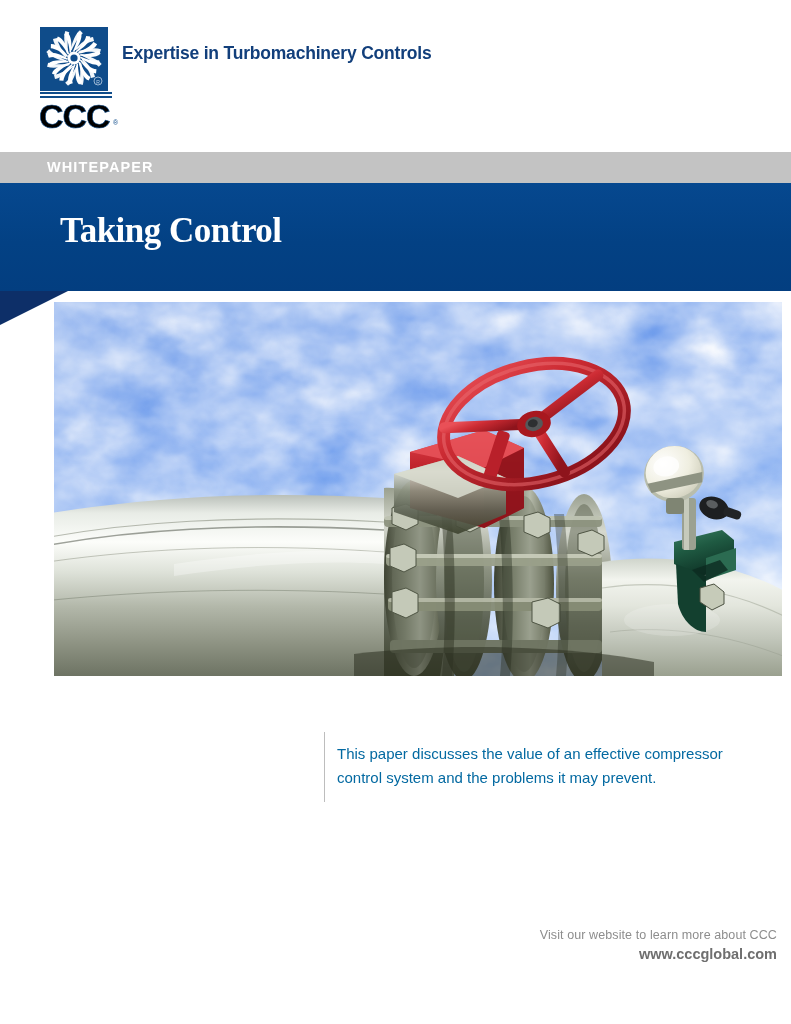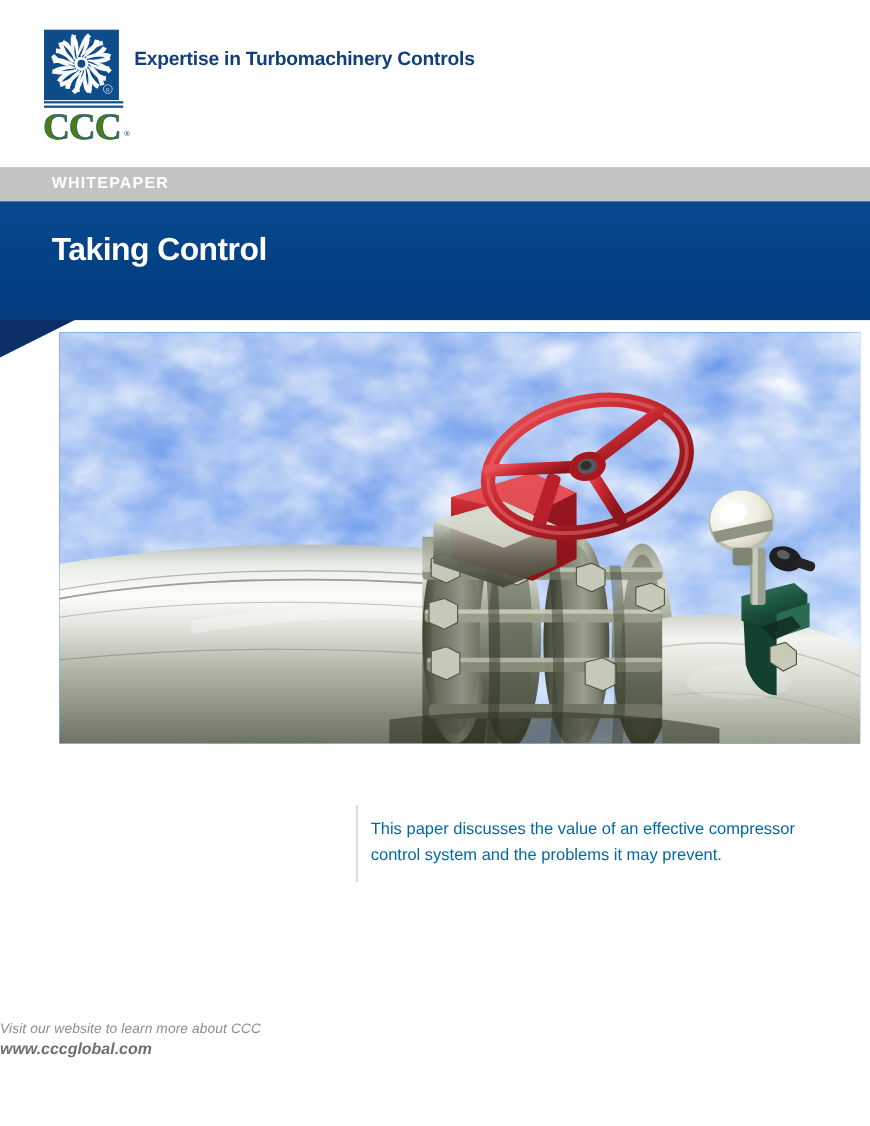--- a/index.html
+++ b/index.html
@@ -59,25 +59,25 @@
     width: 72px;
     height: 2px;
     background: #0f4c8a;
     margin-bottom: 1.5px;
   }
 
   .logo-word {
     position: absolute;
     left: -1px;
     top: 72px;
-    font-family: Liberation Serif, serif;
+    font-family: Liberation Sans, sans-serif;
     font-weight: bold;
     font-size: 34px;
     letter-spacing: -1px;
-    color: #4d7c0f;
+    color: #000000;
     line-height: 1;
     -webkit-text-stroke: 0.6px #0f4c8a;
   }
 
   .logo-reg {
     position: absolute;
     left: 73px;
     top: 92px;
     font-size: 7px;
     color: #0f4c8a;
@@ -120,25 +120,25 @@
     position: absolute;
     left: 0; top: 183px;
     width: 791px;
     height: 108px;
     background: #06448c;
     background: linear-gradient(180deg, #06488f 0%, #034184 55%, #033e80 100%);
   }
 
   .blue-banner .doc-title {
     position: absolute;
-    left: 47px;
+    left: 60px;
     top: 28px;
-    font-family: Liberation Sans, sans-serif;
+    font-family: Liberation Serif, serif;
     font-weight: bold;
-    font-size: 29px;
+    font-size: 35px;
     letter-spacing: -0.5px;
     color: #ffffff;
   }
 
   
   .fold {
     position: absolute;
     left: 0;
     top: 291px;
     width: 68px;
@@ -206,22 +206,21 @@
     line-height: 23.5px;
     color: #0369a1;
   }
 
   
   .footer {
     position: absolute;
     left: 0;
     top: 928px;
     width: 777px;
-    text-align: left;
-    font-style: italic;
+    text-align: right;
   }
   .footer .visit {
     font-family: "Liberation Sans", sans-serif;
     font-size: 12.5px;
     color: #8d8d8d;
     letter-spacing: 0.1px;
   }
   .footer .url {
     margin-top: 4px;
     font-family: "Liberation Sans", sans-serif;

